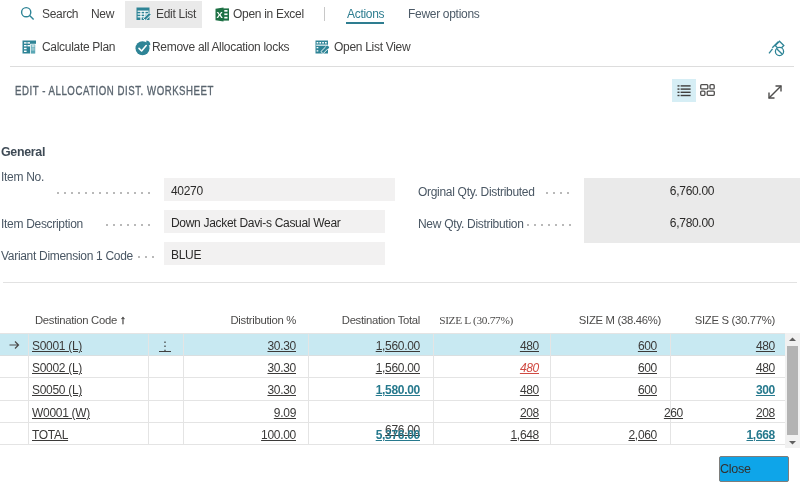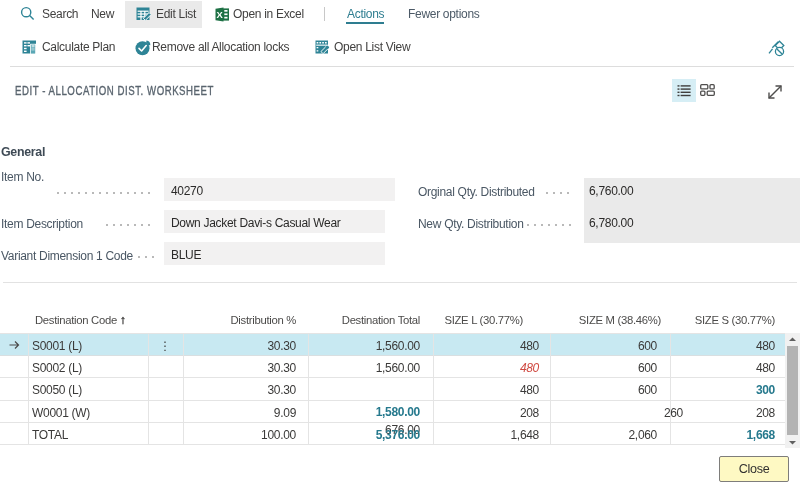--- a/index.html
+++ b/index.html
@@ -6,23 +6,23 @@
 html,body { width:800px; height:488px; background:#fff; overflow:hidden;
   font-family:"Liberation Sans", sans-serif; font-size:12px; letter-spacing:-0.3px; color:#3b3a39; }
 .abs { position:absolute; }
 .tbtxt { position:absolute; top:0; height:28px; line-height:28px; color:#424140; font-size:12px; white-space:nowrap; }
 .tb2txt { position:absolute; top:33px; height:28px; line-height:28px; color:#424140; font-size:12px; white-space:nowrap; }
 .ico { position:absolute; }
 .label { position:absolute; height:23px; line-height:28px; color:#4a5764; font-size:12px; white-space:nowrap; }
 .dots { position:absolute; height:2px;
   background-image:repeating-linear-gradient(to right,#b9b9b9 0,#b9b9b9 1.6px,transparent 1.6px,transparent 7px); }
 .fbox { position:absolute; height:23px; background:#f2f1f1; line-height:26px; font-size:12px; color:#2b2a29; padding:0 7px; white-space:nowrap; }
-.fboxr { position:absolute; height:33px; background:#eaeaea; line-height:26px; font-size:12px; color:#2b2a29; padding:0 5px; text-align:left; white-space:nowrap; }
+.fboxr { position:absolute; height:33px; background:#eaeaea; line-height:26px; font-size:12px; color:#2b2a29; padding:0 5px; text-align:center; white-space:nowrap; }
 .hcell { position:absolute; top:307px; height:26px; line-height:27px; font-size:11.3px; color:#4c4b4a; white-space:nowrap; }
-.cell { position:absolute; height:22px; line-height:24px; font-size:12px; color:#3b3a39; white-space:nowrap; }
+.cell { position:absolute; height:22px; line-height:24px; font-size:12px; color:#3b3a39; white-space:nowrap;text-decoration:underline; }
 .num { text-align:right; }
 .teal { color:#26798d; font-weight:bold; }
 .gline { position:absolute; background:#e4e4e4; }
 </style>
 </head>
 <body>
 
 <div class="abs" id="editlistbg" style="left:125px;top:1px;width:77px;height:27px;background:#eaeaea;"></div>
 
 <svg class="ico" style="left:20px;top:6px" width="15" height="15" viewBox="0 0 15 15">
@@ -163,21 +163,21 @@
 
 <div class="label" style="left:418px;top:210px;">New Qty. Distribution</div>
 <div class="dots" style="left:527px;top:224px;width:47px;"></div>
 <div class="fboxr" style="left:584px;top:210px;width:216px;">6,780.00</div>
 
 <div class="abs" style="left:3px;top:282px;width:794px;height:1px;background:#e2e2e2;"></div>
 
 <div class="hcell" style="left:35px;">Destination Code <span style="font-size:12px;letter-spacing:0;color:#3b3a39;-webkit-text-stroke:0.4px #3b3a39;">↑</span></div>
 <div class="hcell num" style="left:183px;width:113px;">Distribution %</div>
 <div class="hcell num" style="left:308px;width:112px;">Destination Total</div>
-<div class="hcell num" style="left:418px;width:105px;">SIZE L (30.77%)</div>
+<div class="hcell num" style="left:408px;width:105px;font-family:Liberation Serif, serif;">SIZE L (30.77%)</div>
 <div class="hcell num" style="left:551px;width:110px;">SIZE M (38.46%)</div>
 <div class="hcell num" style="left:670px;width:105px;">SIZE S (30.77%)</div>
 
 <div class="gline" style="left:0;top:333px;width:785px;height:1px;"></div>
 <div class="gline" style="left:0;top:377px;width:785px;height:1px;"></div>
 <div class="gline" style="left:0;top:400px;width:785px;height:1px;"></div>
 <div class="gline" style="left:0;top:422px;width:785px;height:1px;"></div>
 <div class="gline" style="left:0;top:444px;width:785px;height:1px;"></div>
 
 <div class="abs" style="left:0;top:334px;width:785px;height:21px;background:#c8e9f2;"></div>
@@ -205,21 +205,21 @@
 
 <div class="cell" style="left:32px;top:356px;">S0002 (L)</div>
 <div class="cell num" style="left:183px;top:356px;width:113px;">30.30</div>
 <div class="cell num" style="left:308px;top:356px;width:112px;">1,560.00</div>
 <div class="cell num" style="left:434px;top:356px;width:105px;color:#d04a42;font-style:italic;">480</div>
 <div class="cell num" style="left:551px;top:356px;width:106px;">600</div>
 <div class="cell num" style="left:670px;top:356px;width:105px;">480</div>
 
 <div class="cell" style="left:32px;top:378px;">S0050 (L)</div>
 <div class="cell num" style="left:183px;top:378px;width:113px;">30.30</div>
-<div class="cell num teal" style="left:308px;top:400px;width:112px;">1,580.00</div>
+<div class="cell num teal" style="left:308px;top:378px;width:112px;">1,580.00</div>
 <div class="cell num" style="left:434px;top:378px;width:105px;">480</div>
 <div class="cell num" style="left:551px;top:378px;width:106px;">600</div>
 <div class="cell num teal" style="left:670px;top:378px;width:105px;">300</div>
 
 <div class="cell" style="left:32px;top:401px;">W0001 (W)</div>
 <div class="cell num" style="left:183px;top:401px;width:113px;text-align:right;">9.09</div>
 <div class="cell num" style="left:308px;top:401px;width:112px;margin-top:17px;">676.00</div>
 <div class="cell num" style="left:434px;top:401px;width:105px;">208</div>
 <div class="cell num" style="left:577px;top:401px;width:106px;">260</div>
 <div class="cell num" style="left:670px;top:401px;width:105px;">208</div>
@@ -233,13 +233,13 @@
 
 <div class="abs" style="left:785px;top:333px;width:15px;height:115px;background:#f1f1f1;"></div>
 <div class="abs" style="left:787px;top:346px;width:11px;height:89px;background:#b3b3b3;"></div>
 <svg class="ico" style="left:787px;top:335px" width="11" height="8" viewBox="0 0 11 8">
     <path d="M2 6 L5.5 2.5 L9 6" fill="#606060"></path>
   </svg>
 <svg class="ico" style="left:787px;top:439px" width="11" height="8" viewBox="0 0 11 8">
     <path d="M2 2 L5.5 5.5 L9 2" fill="#606060"></path>
   </svg>
 
-<div class="abs" style="left:719px;top:456px;width:70px;height:26px;border:1px solid #7e7d7b;border-radius:2px;background:#fef9c3;text-align:center;line-height:24px;font-size:12.6px;color:#323130;">Close</div>
+<div class="abs" style="left:719px;top:456px;width:70px;height:26px;border:1px solid #7e7d7b;border-radius:2px;background:#0ea5e9;line-height:24px;font-size:12.6px;color:#323130;">Close</div>
 
 </body></html>

